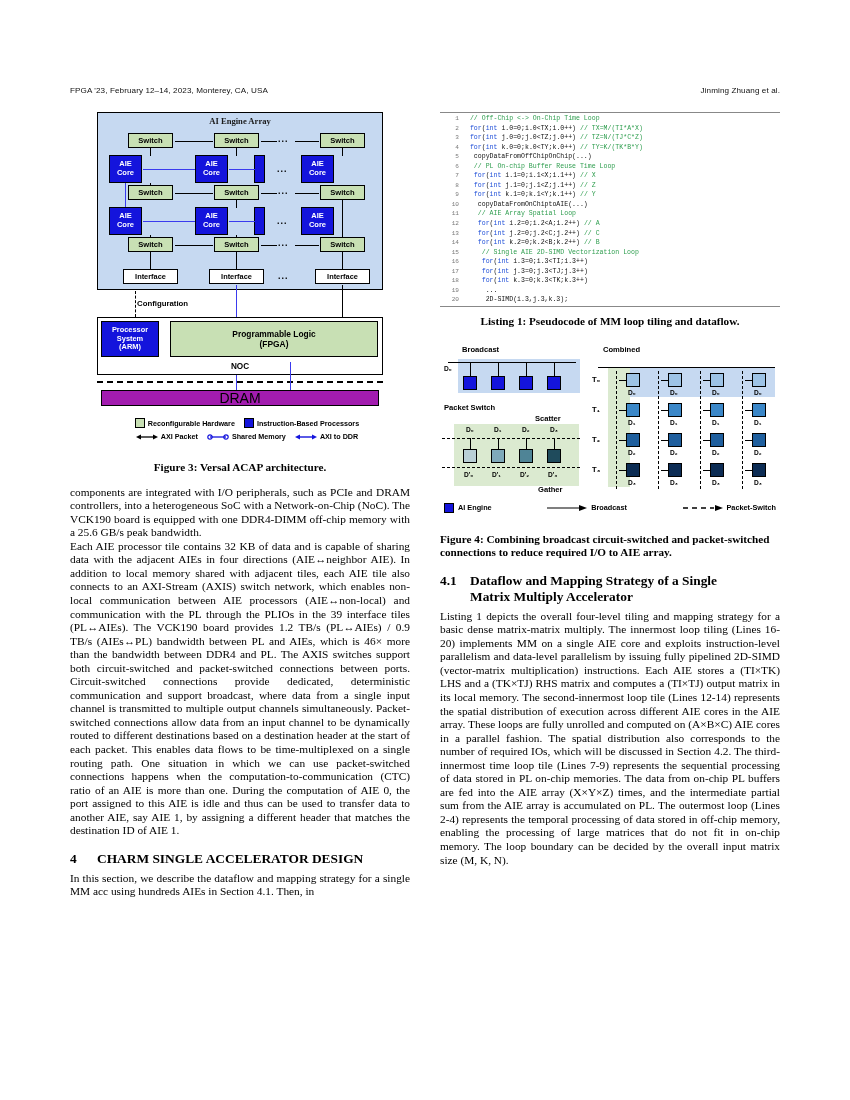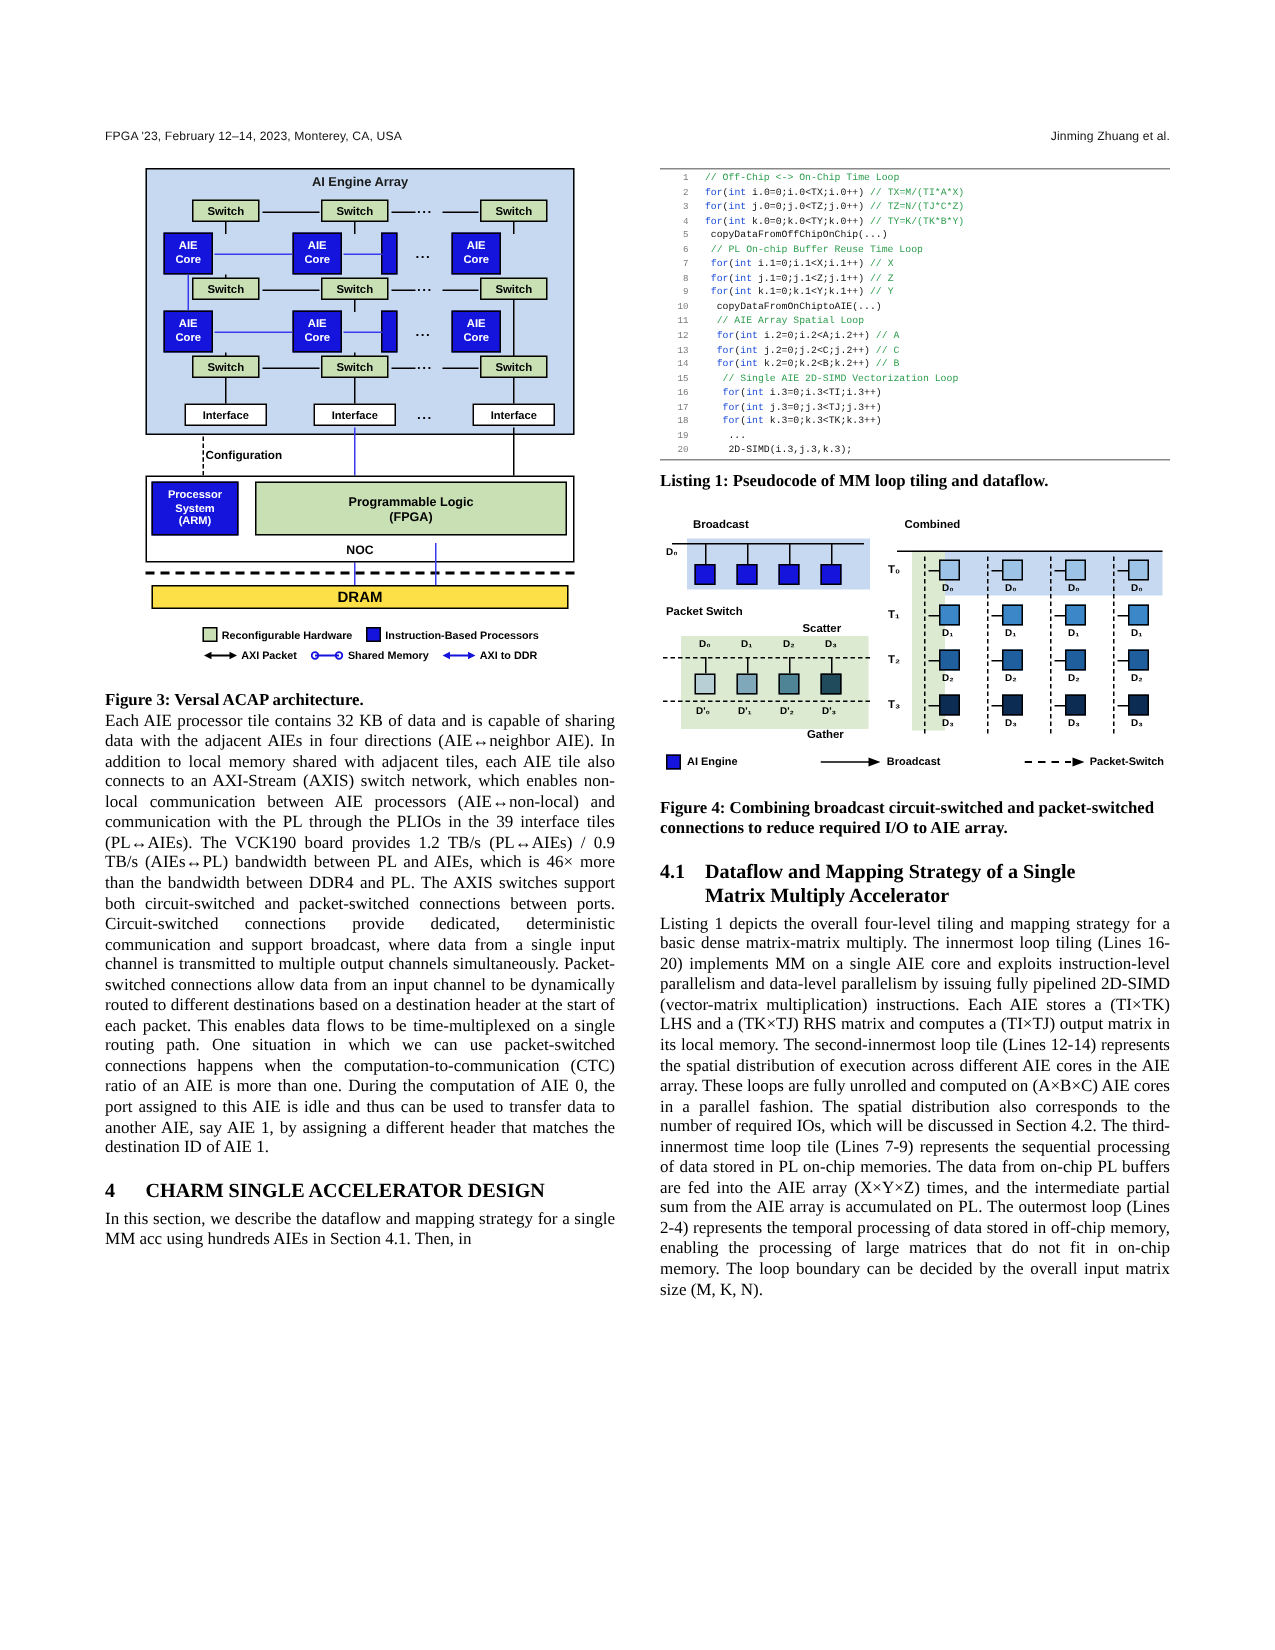--- a/index.html
+++ b/index.html
@@ -43,35 +43,35 @@
   h3.sub{
     font-family:"Liberation Serif", serif;
     font-weight:bold;font-size:13.4px;line-height:16.5px;
     margin:13px 0 4px 0;display:flex;
   }
   h3.sub .num{width:30px;flex:none;}
   h3.sub .txt{flex:1;}
 
   .caption{
     font-size:11.2px;line-height:13.6px;font-weight:bold;
-    text-align:left;margin:8px 0 0 0;
+    text-align:center;margin:8px 0 0 0;
   }
   .caption.left-al{text-align:left;}
 
   
   .fig3{position:relative;width:340px;}
   .fig3 .canvas{position:relative;width:286px;height:305px;margin:0 auto;}
 
   .aiearray{
     position:absolute;left:0;top:0;width:286px;height:178px;
     background:#c6d9f1;border:1.6px solid #000;box-sizing:border-box;
   }
   .aie-title{
     position:absolute;top:3px;left:0;width:100%;text-align:center;
-    font-family:Liberation Sans, sans-serif;font-weight:bold;
+    font-family:Liberation Serif, serif;font-weight:bold;
     font-size:8.6px;color:#1a1a1a;
   }
   .sw{
     position:absolute;width:45px;height:15px;
     background:#c8e0b4;border:1.2px solid #000;box-sizing:border-box;
     font-family:"Liberation Sans", sans-serif;font-weight:bold;font-size:7.6px;
     display:flex;align-items:center;justify-content:center;color:#000;
   }
   .aiec{
     position:absolute;width:33px;height:28px;
@@ -113,22 +113,22 @@
     font-size:8.4px;line-height:10px;
     display:flex;flex-direction:column;align-items:center;justify-content:center;
   }
   .nocl{
     position:absolute;left:0;top:247px;width:286px;height:15px;
     font-family:"Liberation Sans", sans-serif;font-weight:bold;font-size:8.2px;
     display:flex;align-items:center;justify-content:center;
   }
   .dram{
     position:absolute;left:4px;top:278px;width:278px;height:16px;
-    background:#fde047;border:1.2px solid #000;box-sizing:border-box;
-    font-family:"Liberation Sans", sans-serif;font-weight:bold;font-size:10px;
+    background:#a21caf;border:1.2px solid #000;box-sizing:border-box;
+    font-family:"Liberation Sans", sans-serif;font-weight:normal;font-size:14px;
     display:flex;align-items:center;justify-content:center;
   }
   .dashline{
     position:absolute;left:0;top:269px;width:286px;height:0;
     border-top:2px dashed #000;
   }
   .cfglbl{
     position:absolute;left:40px;top:187px;
     font-family:"Liberation Sans", sans-serif;font-weight:bold;font-size:7.8px;
   }
@@ -354,20 +354,21 @@
                 </svg>
                 <span>AXI to DDR</span>
               </div>
             </div>
           </div>
         </div>
 
         <div class="caption" style="margin-top:44px">Figure 3: Versal ACAP architecture.</div>
       </div>
 
+      <p class="body" style="margin-top:11px">components are integrated with I/O peripherals, such as PCIe and DRAM controllers, into a heterogeneous SoC with a Network-on-Chip (NoC). The VCK190 board is equipped with one DDR4-DIMM off-chip memory with a 25.6 GB/s peak bandwidth.</p>
 
 
       <p class="body">Each AIE processor tile contains 32 KB of data and is capable of sharing data with the adjacent AIEs in four directions (AIE↔neighbor AIE). In addition to local memory shared with adjacent tiles, each AIE tile also connects to an AXI-Stream (AXIS) switch network, which enables non-local communication between AIE processors (AIE↔non-local) and communication with the PL through the PLIOs in the 39 interface tiles (PL↔AIEs). The VCK190 board provides 1.2 TB/s (PL↔AIEs) / 0.9 TB/s (AIEs↔PL) bandwidth between PL and AIEs, which is 46× more than the bandwidth between DDR4 and PL. The AXIS switches support both circuit-switched and packet-switched connections between ports. Circuit-switched connections provide dedicated, deterministic communication and support broadcast, where data from a single input channel is transmitted to multiple output channels simultaneously. Packet-switched connections allow data from an input channel to be dynamically routed to different destinations based on a destination header at the start of each packet. This enables data flows to be time-multiplexed on a single routing path. One situation in which we can use packet-switched connections happens when the computation-to-communication (CTC) ratio of an AIE is more than one. During the computation of AIE 0, the port assigned to this AIE is idle and thus can be used to transfer data to another AIE, say AIE 1, by assigning a different header that matches the destination ID of AIE 1.</p>
 
       <h2 class="sec caps">
         <span class="num">4</span>
         <span>CHARM SINGLE ACCELERATOR DESIGN</span>
       </h2>
 
       <p class="body">In this section, we describe the dataflow and mapping strategy for a single MM acc using hundreds AIEs in Section 4.1. Then, in</p>

